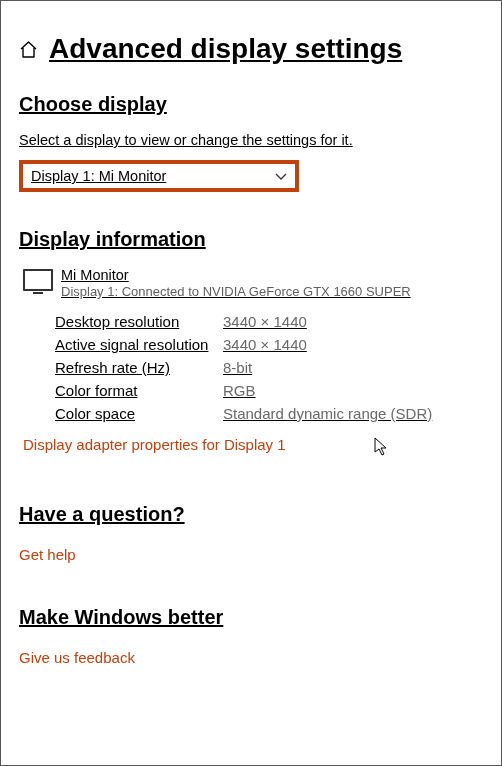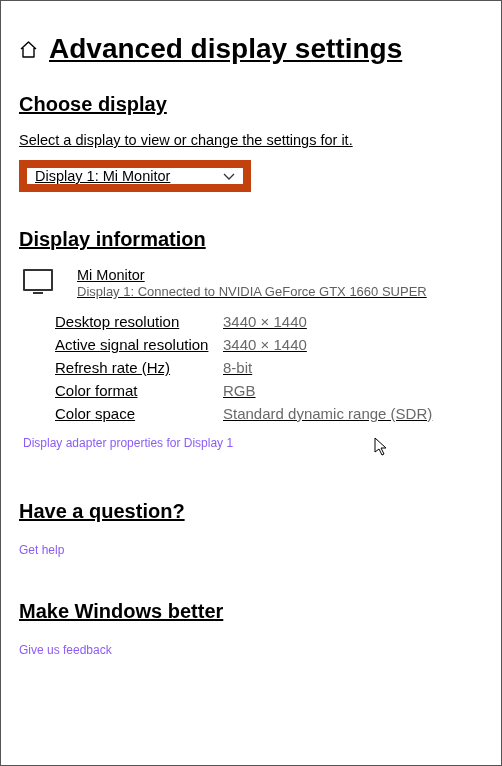--- a/index.html
+++ b/index.html
@@ -8,31 +8,31 @@
   .titlebar { height: 34px; display: flex; align-items: center; }
   .tb-back { width: 42px; height: 34px; display:flex; align-items:center; justify-content:center; }
   .tb-title { font-size: 13px; padding-left: 2px; }
   .tb-spacer { flex: 1; }
   .tb-btn { width: 46px; height: 34px; display:flex; align-items:center; justify-content:center; }
   .content { padding: 18px 18px 18px 18px; text-decoration: underline; }
   .page-header { display:flex; align-items:center; gap: 11px; margin-top: 14px; margin-bottom: 28px;}
   h1 { font-weight: 600; font-size: 28px; letter-spacing: 0px; }
   h2 { font-weight: 600; font-size: 20px; margin-bottom: 16px; }
   .instr { font-size: 14.5px; margin-bottom: 12px; }
-  .dropdown { border: 8px solid #c2410c; width: 232px; height: 32px; display:flex; align-items:center; padding: 0 8px; font-size: 14.5px; justify-content: space-between; cursor: default; }
+  .dropdown { border: 4px solid #c2410c; width: 280px; height: 32px; display:flex; align-items:center; padding: 0 8px; font-size: 14.5px; justify-content: space-between; cursor: default; }
   .section { margin-top: 36px; }
-  .monitor-row { display:flex; gap: 24px; margin-top: 8px; margin-bottom: 14px; margin-left: 4px;}
+  .monitor-row { display:flex; gap: 8px; margin-top: 8px; margin-bottom: 14px; margin-left: 4px;}
   .monitor-icon { width: 30px; height: 22px; border: 2px solid #333; border-radius: 1px; margin-top:2px; position:relative;}
   .monitor-icon::after { content:""; position:absolute; bottom:-5px; left:8px; width:10px; height:2px; background:#333;}
   .mon-name { font-size: 14.5px; }
   .mon-sub { font-size: 13px; color: #5f5f5f; margin-top: 1px; }
   .spec-grid { display:grid; grid-template-columns: 200px 1fr; row-gap: 6px; font-size: 15px; margin-left: 4px;}
   .spec-label { color: #000; margin-left: 32px; }
   .spec-val { color: #696969; }
-  .link { color: #8b5cf6; font-size: 12px; margin-top: 14px; display:inline-block; margin-left: 4px;}
+  .link { color: #c2410c; font-size: 15px; margin-top: 14px; display:inline-block; margin-left: 4px;}
   .question .link, .feedback .link { margin-left: 0; margin-top: 4px;}
   .question { margin-top: 49px; }
   .feedback { margin-top: 42px; }
   .cursor { position:absolute; pointer-events:none; }
   svg { display:block; }
 </style>
 </head>
 <body>
 
 <div class="window">

